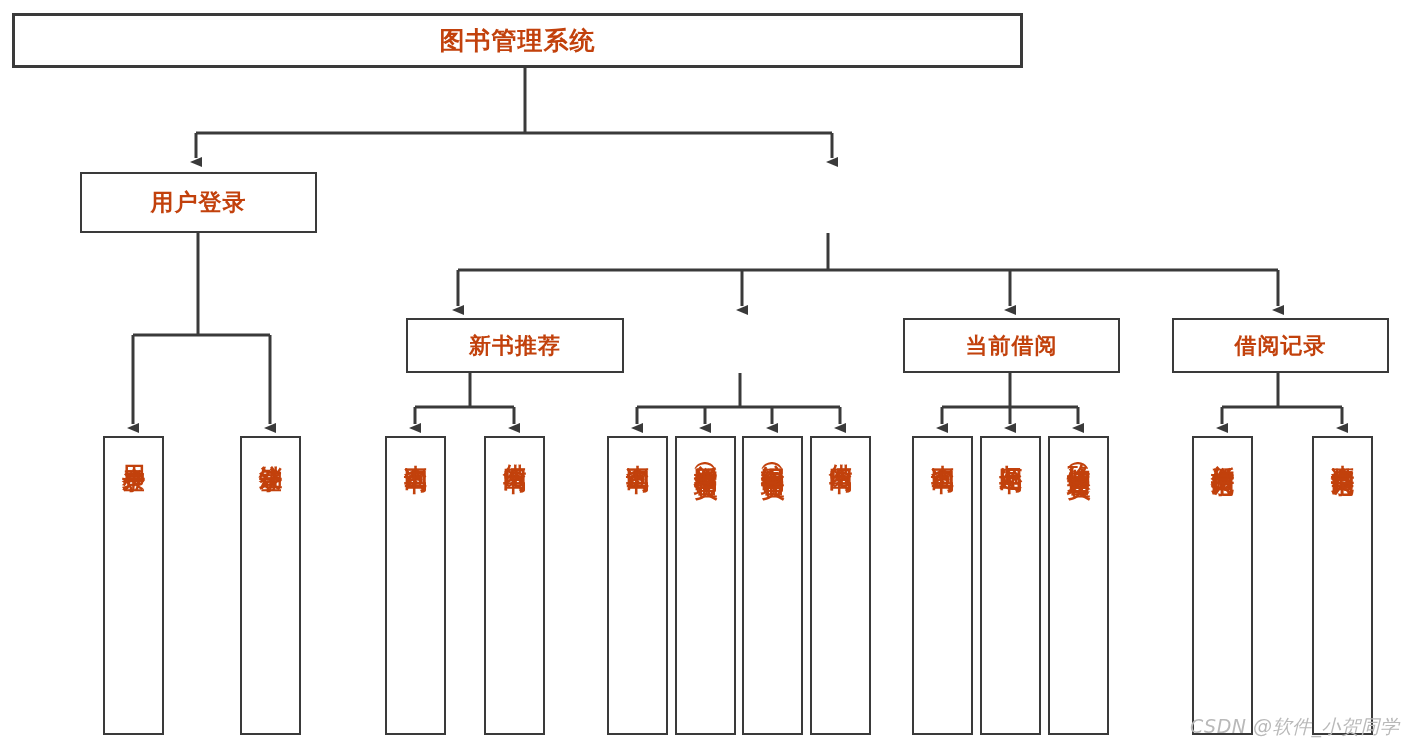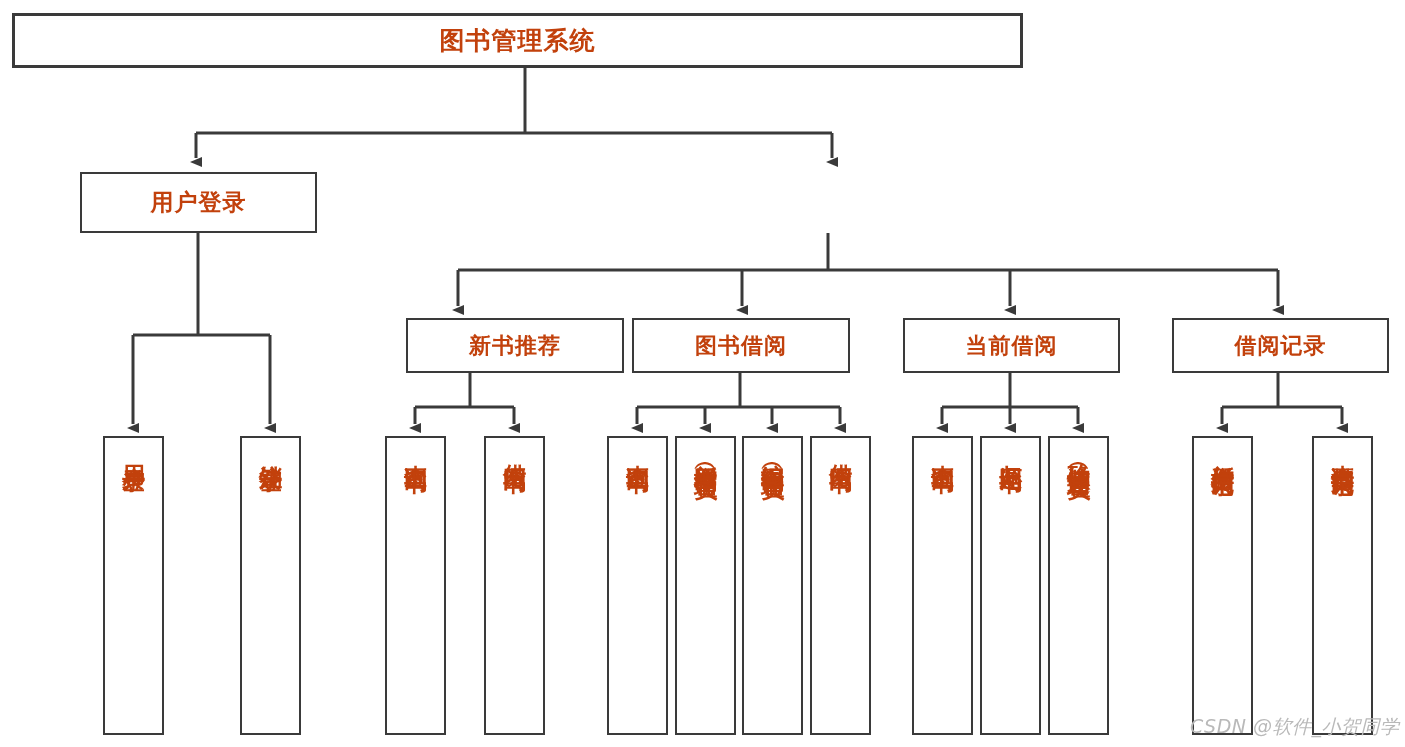--- a/index.html
+++ b/index.html
@@ -137,23 +137,20 @@
     <span class="htext">图书管理系统</span>
   </div>
 
   <div class="node level2" style="left:80px; top:172px; width:237px; height:61px;">
     <span class="htext">用户登录</span>
   </div>
 
   <div class="node level3" style="left:362px; top:318px; width:218px; height:55px;margin-left:44px;">
     <span class="htext">新书推荐</span>
   </div>
-  <div class="node level3" style="left:632px; top:318px; width:218px; height:55px;">
-    <span class="htext">图书借阅</span>
-  </div>
   <div class="node level3" style="left:1172px; top:318px; width:217px; height:55px;">
     <span class="htext">借阅记录</span>
   </div>
   <div class="node level3" style="left:903px; top:318px; width:217px; height:55px;">
     <span class="htext">当前借阅</span>
   </div>
 
   <div class="node leaf" style="left:103px; top:436px; width:61px; height:299px;">
     <span class="vtext">用户登录</span>
   </div>

